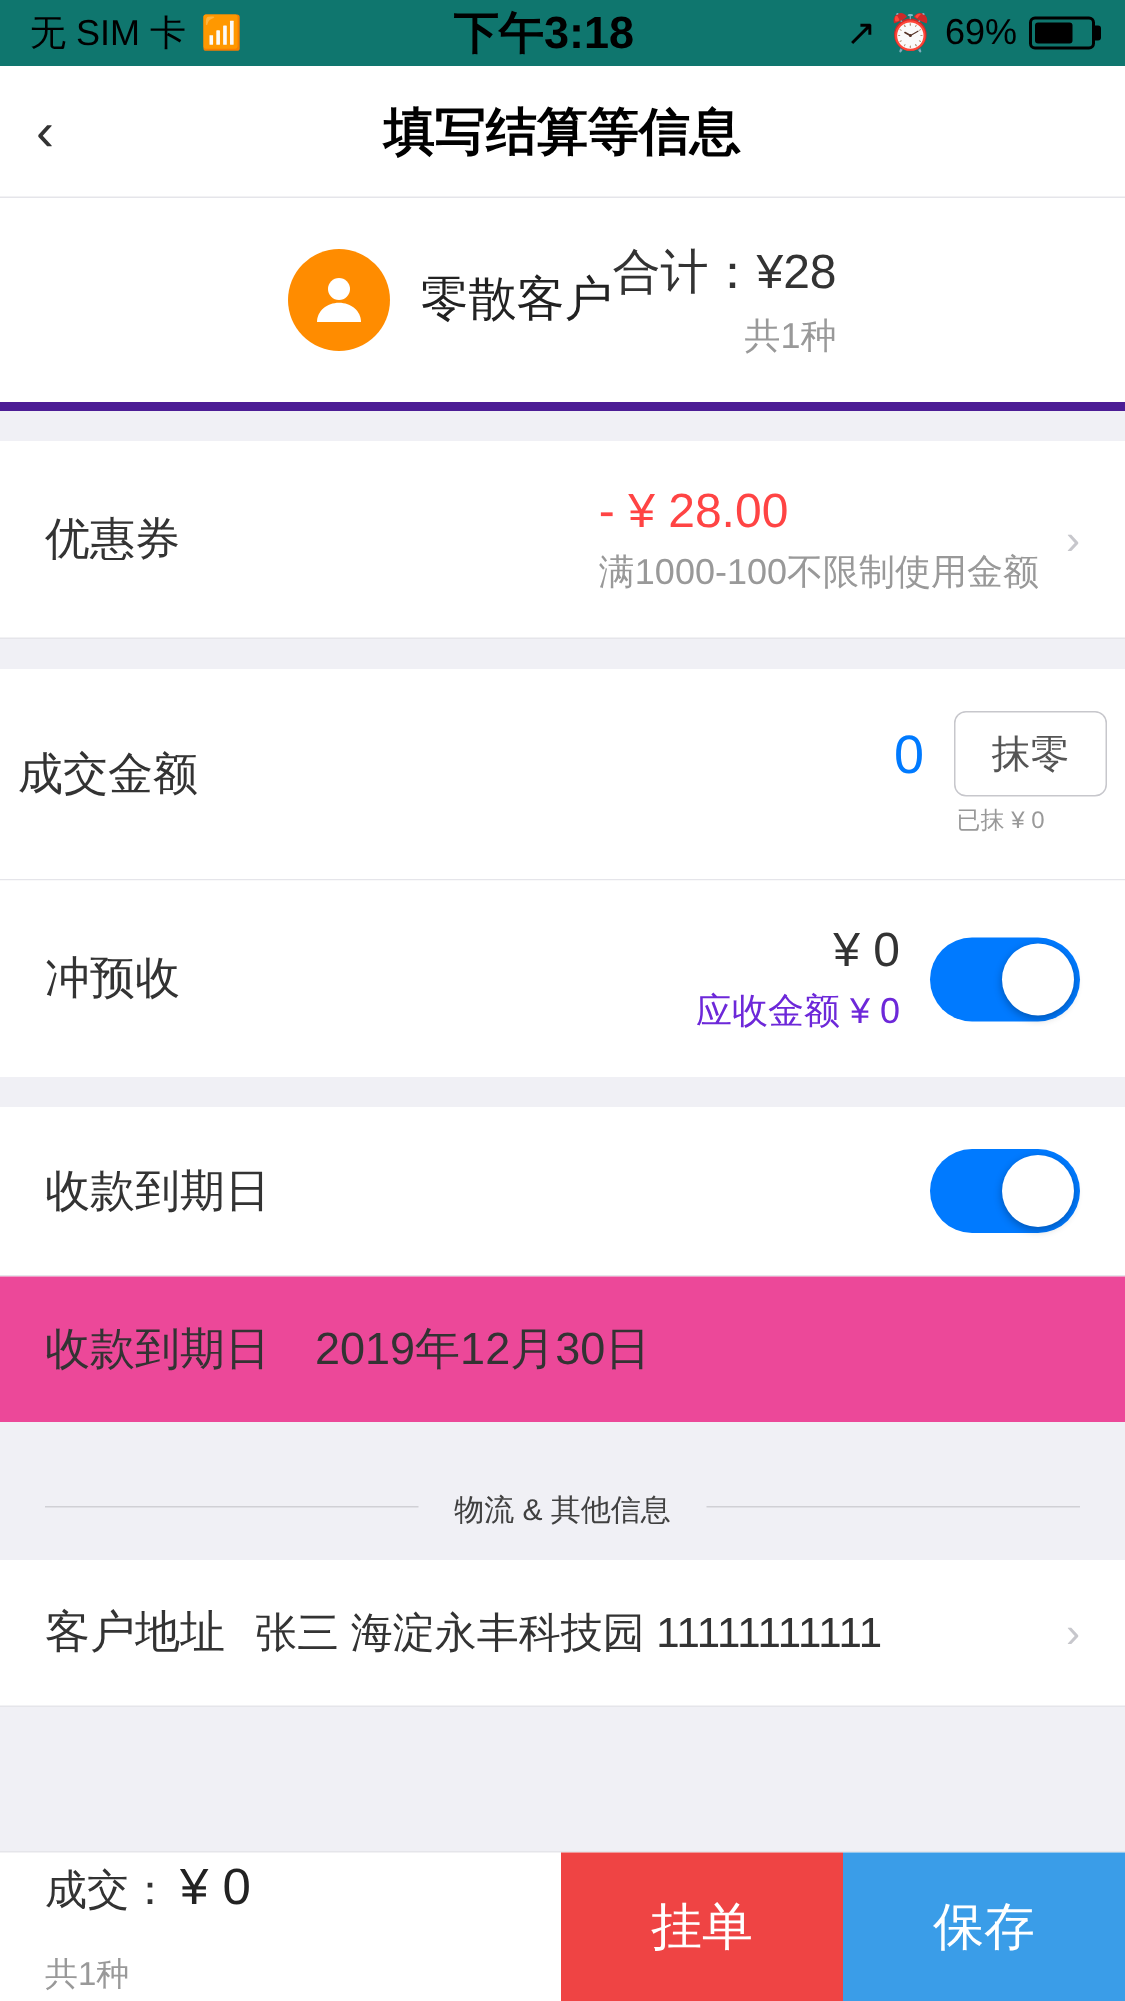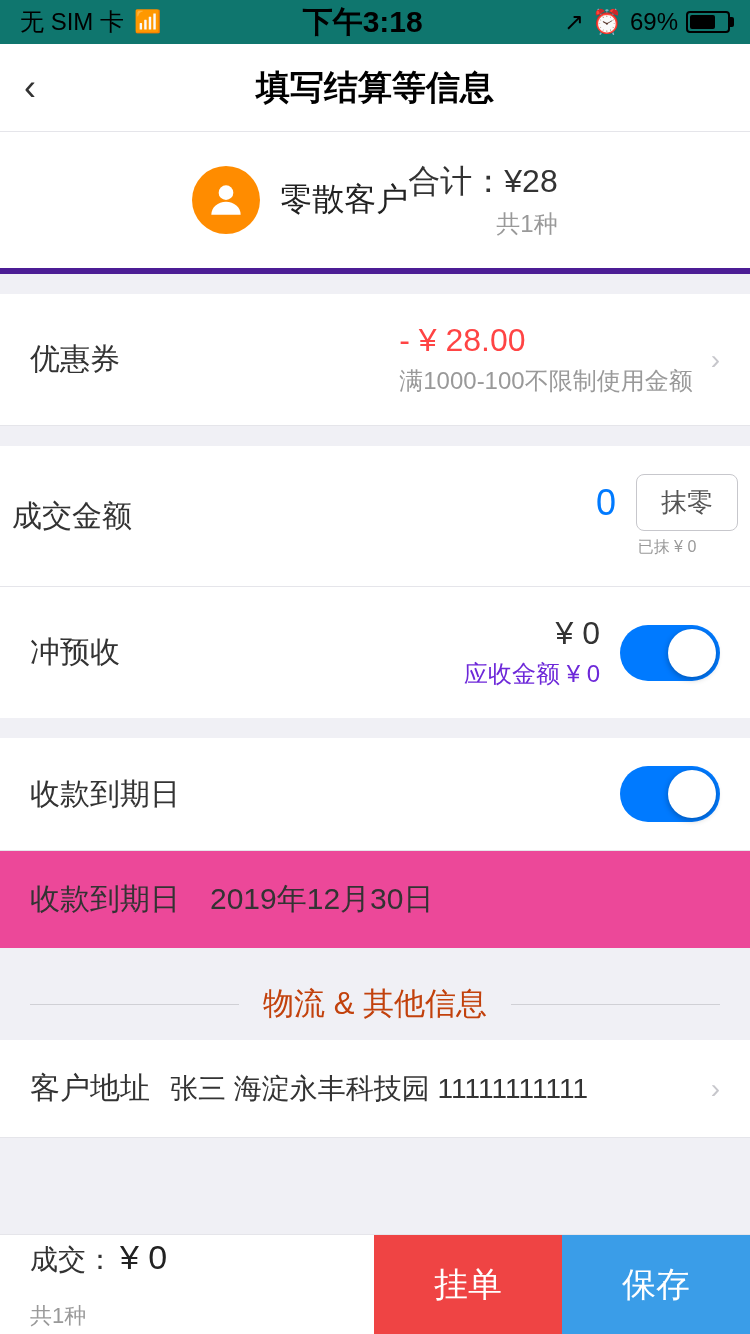--- a/index.html
+++ b/index.html
@@ -172,21 +172,21 @@
 
     
     .logistics-header {
       background: #f0f0f5;
       height: 72px;
       display: flex;
       align-items: center;
       justify-content: center;
       position: relative;
     }
-    .logistics-header-text { font-size: 31px; color: #c2410c; }
+    .logistics-header-text { font-size: 20px; color: #404040; }
     .logistics-line {
       position: absolute; top: 50%; left: 30px; right: 30px;
       height: 1px; background: #d0d0d5;
     }
     .logistics-text-wrap {
       background: #f0f0f5;
       padding: 0 24px;
       position: relative; z-index: 1;
     }
 

